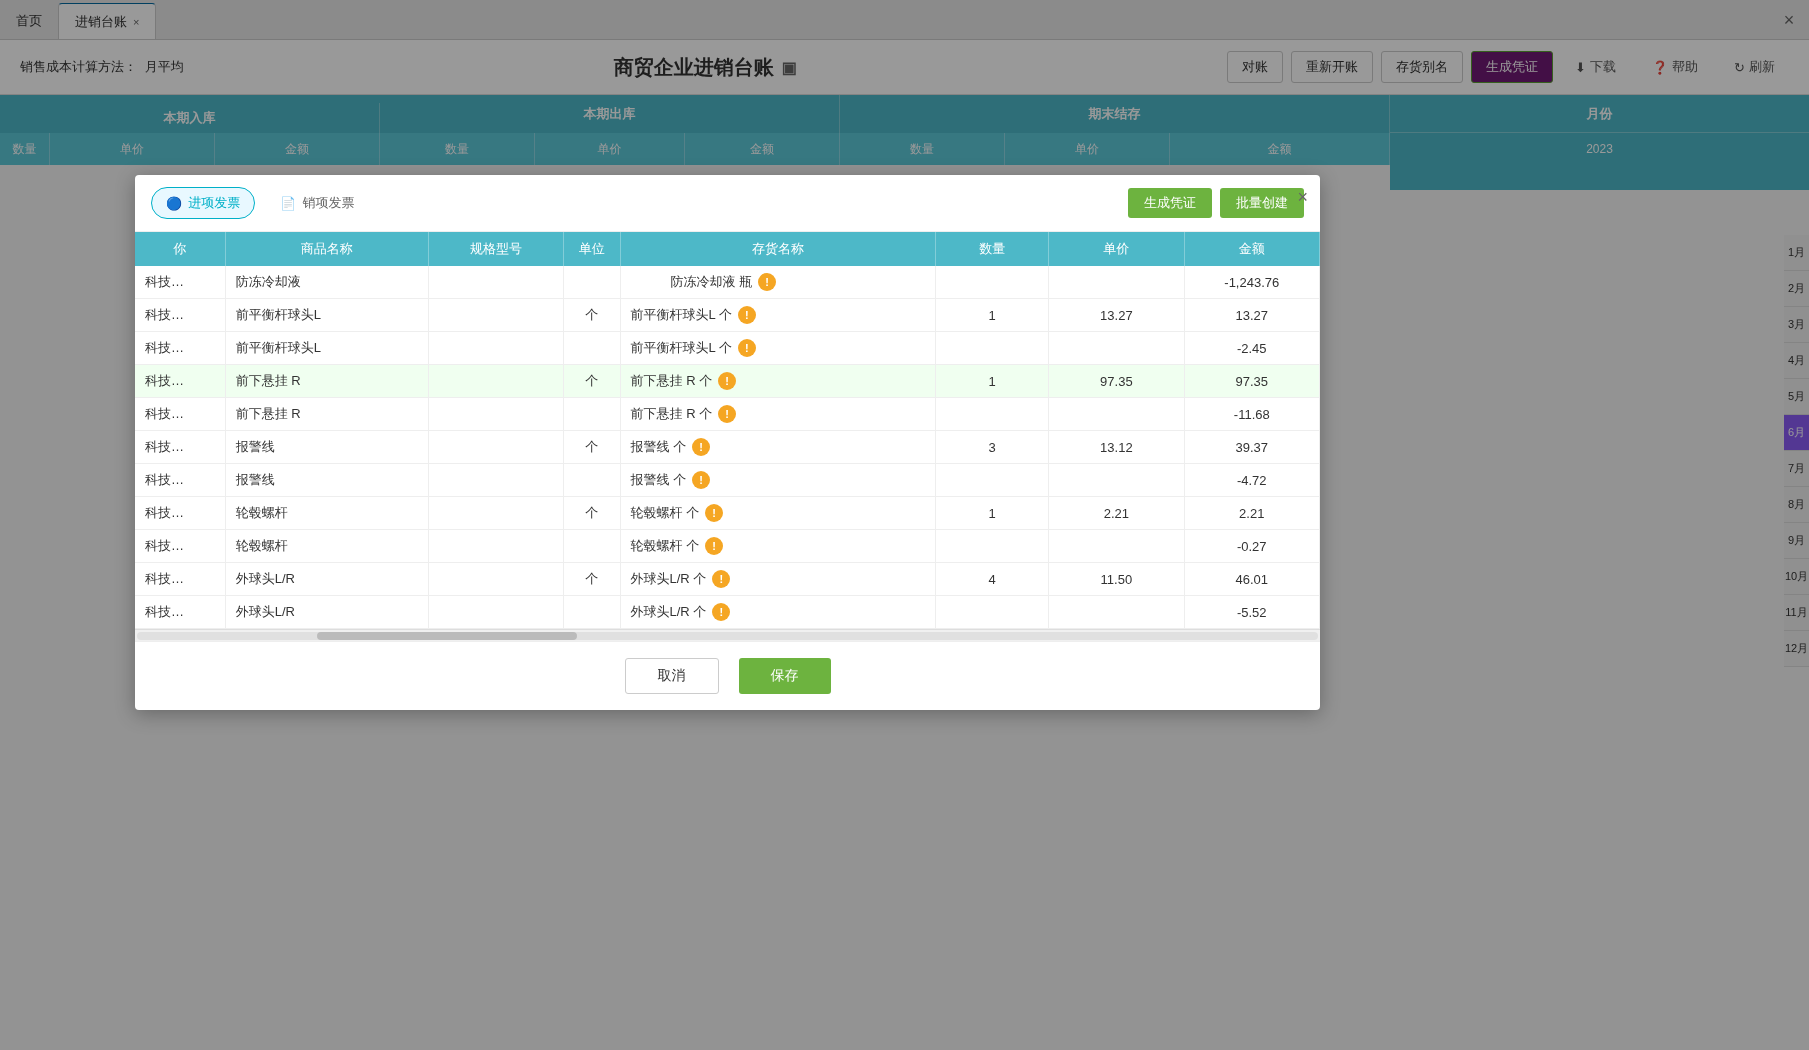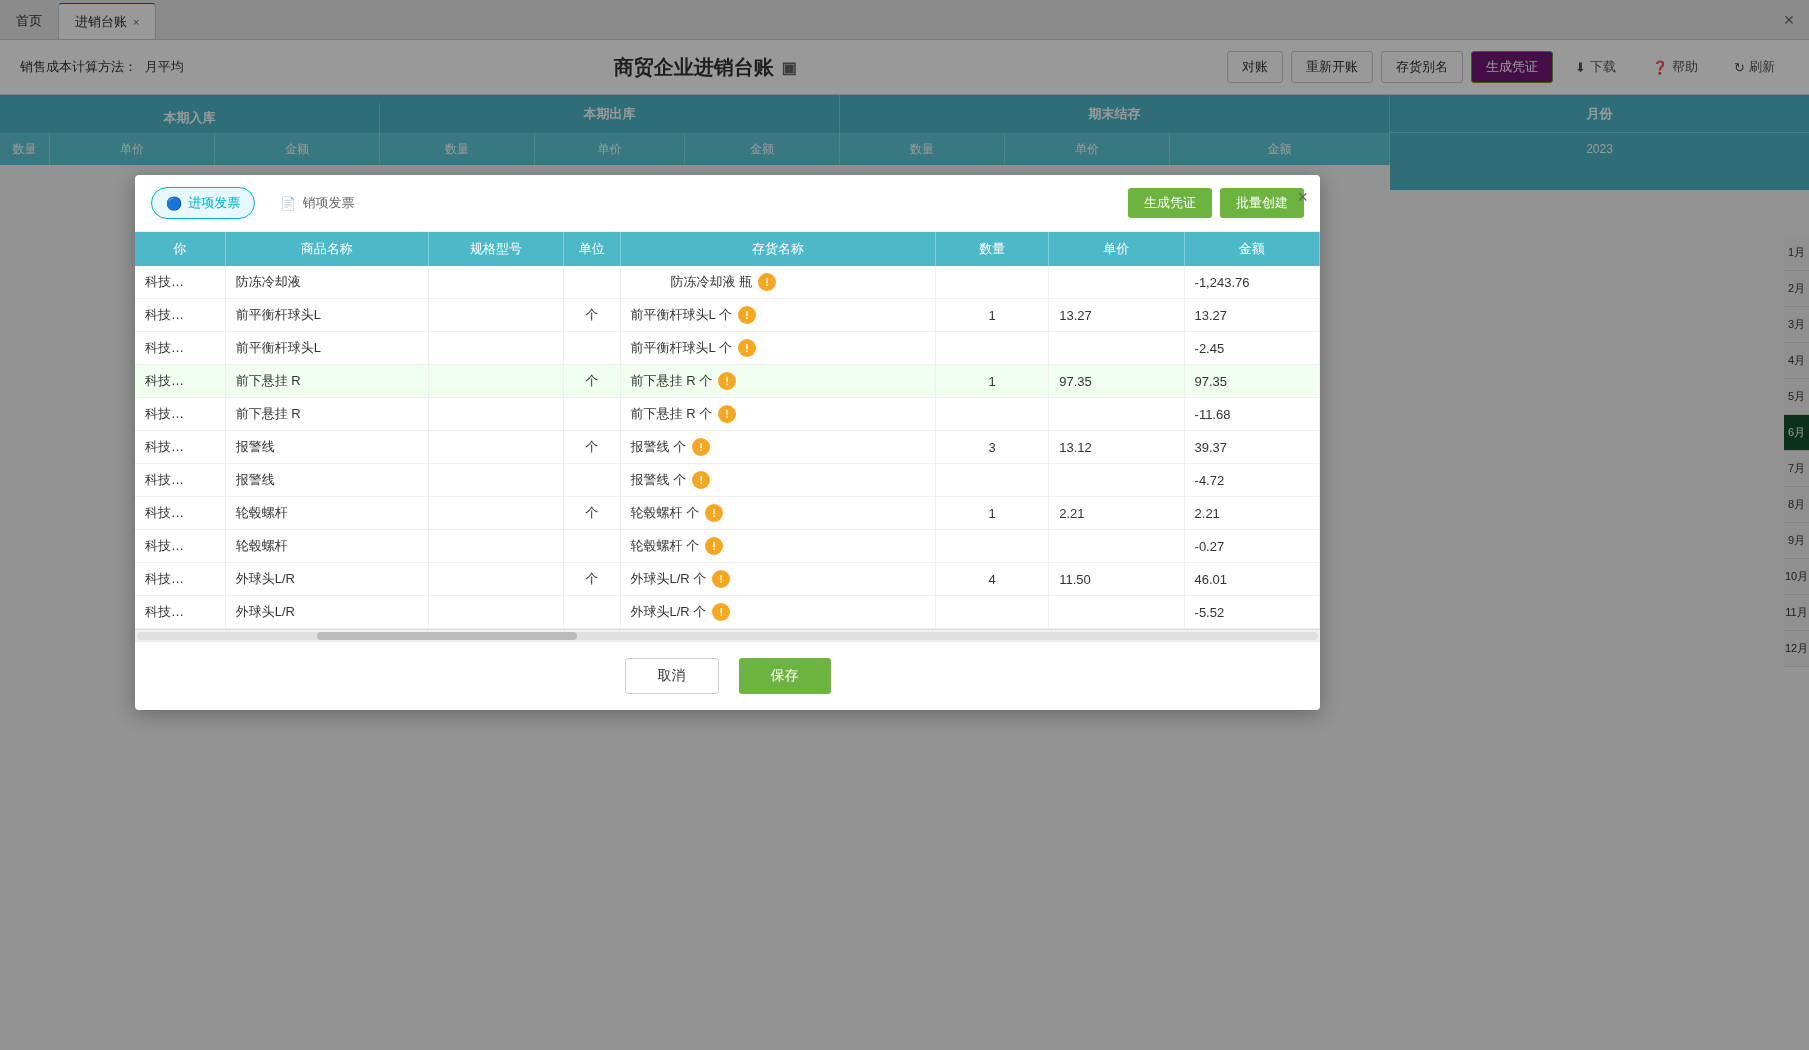--- a/index.html
+++ b/index.html
@@ -119,21 +119,21 @@
     }
     .modal-table thead th {
       color: #fff; font-weight: normal; padding: 8px 10px;
       border-right: 1px solid rgba(255,255,255,0.3); font-size: 13px; text-align: center;
     }
     .modal-table tbody tr { border-bottom: 1px solid #eee; }
     .modal-table tbody tr.highlighted { background: #f0fff0; }
     .modal-table tbody td {
       padding: 7px 10px; font-size: 13px; color: #333; border-right: 1px solid #eee;
     }
-    .td-right { text-align: left; }
+    .td-right { text-align: center; }
     .td-center { text-align: center; }
     .warning-icon {
       display: inline-flex; width: 18px; height: 18px; border-radius: 50%;
       background: #f5a623; color: #fff; align-items: center; justify-content: center;
       font-size: 11px; font-weight: bold;
     }
 
     
     .modal-scrollbar {
       height: 12px; background: #f0f0f0; border-top: 1px solid #ddd;
@@ -153,21 +153,21 @@
     
     .month-list {
       position: absolute; right: 0; top: 195px; width: 25px;
       display: flex; flex-direction: column; gap: 0;
     }
     .month-item {
       width: 25px; height: 36px; display: flex; align-items: center; justify-content: center;
       font-size: 11px; color: #333; border-bottom: 1px solid #ddd; background: #f0f0f0;
       cursor: pointer;
     }
-    .month-item.active-month { background: #14532d; color: #fff; }
+    .month-item.active-month { background: #8b5cf6; color: #fff; }
   </style>
 </head>
 <body>
 
 <div class="app-bg"></div>
 
 <div class="tab-bar">
   <div class="tab-item home">
     <span>首页</span>
   </div>

